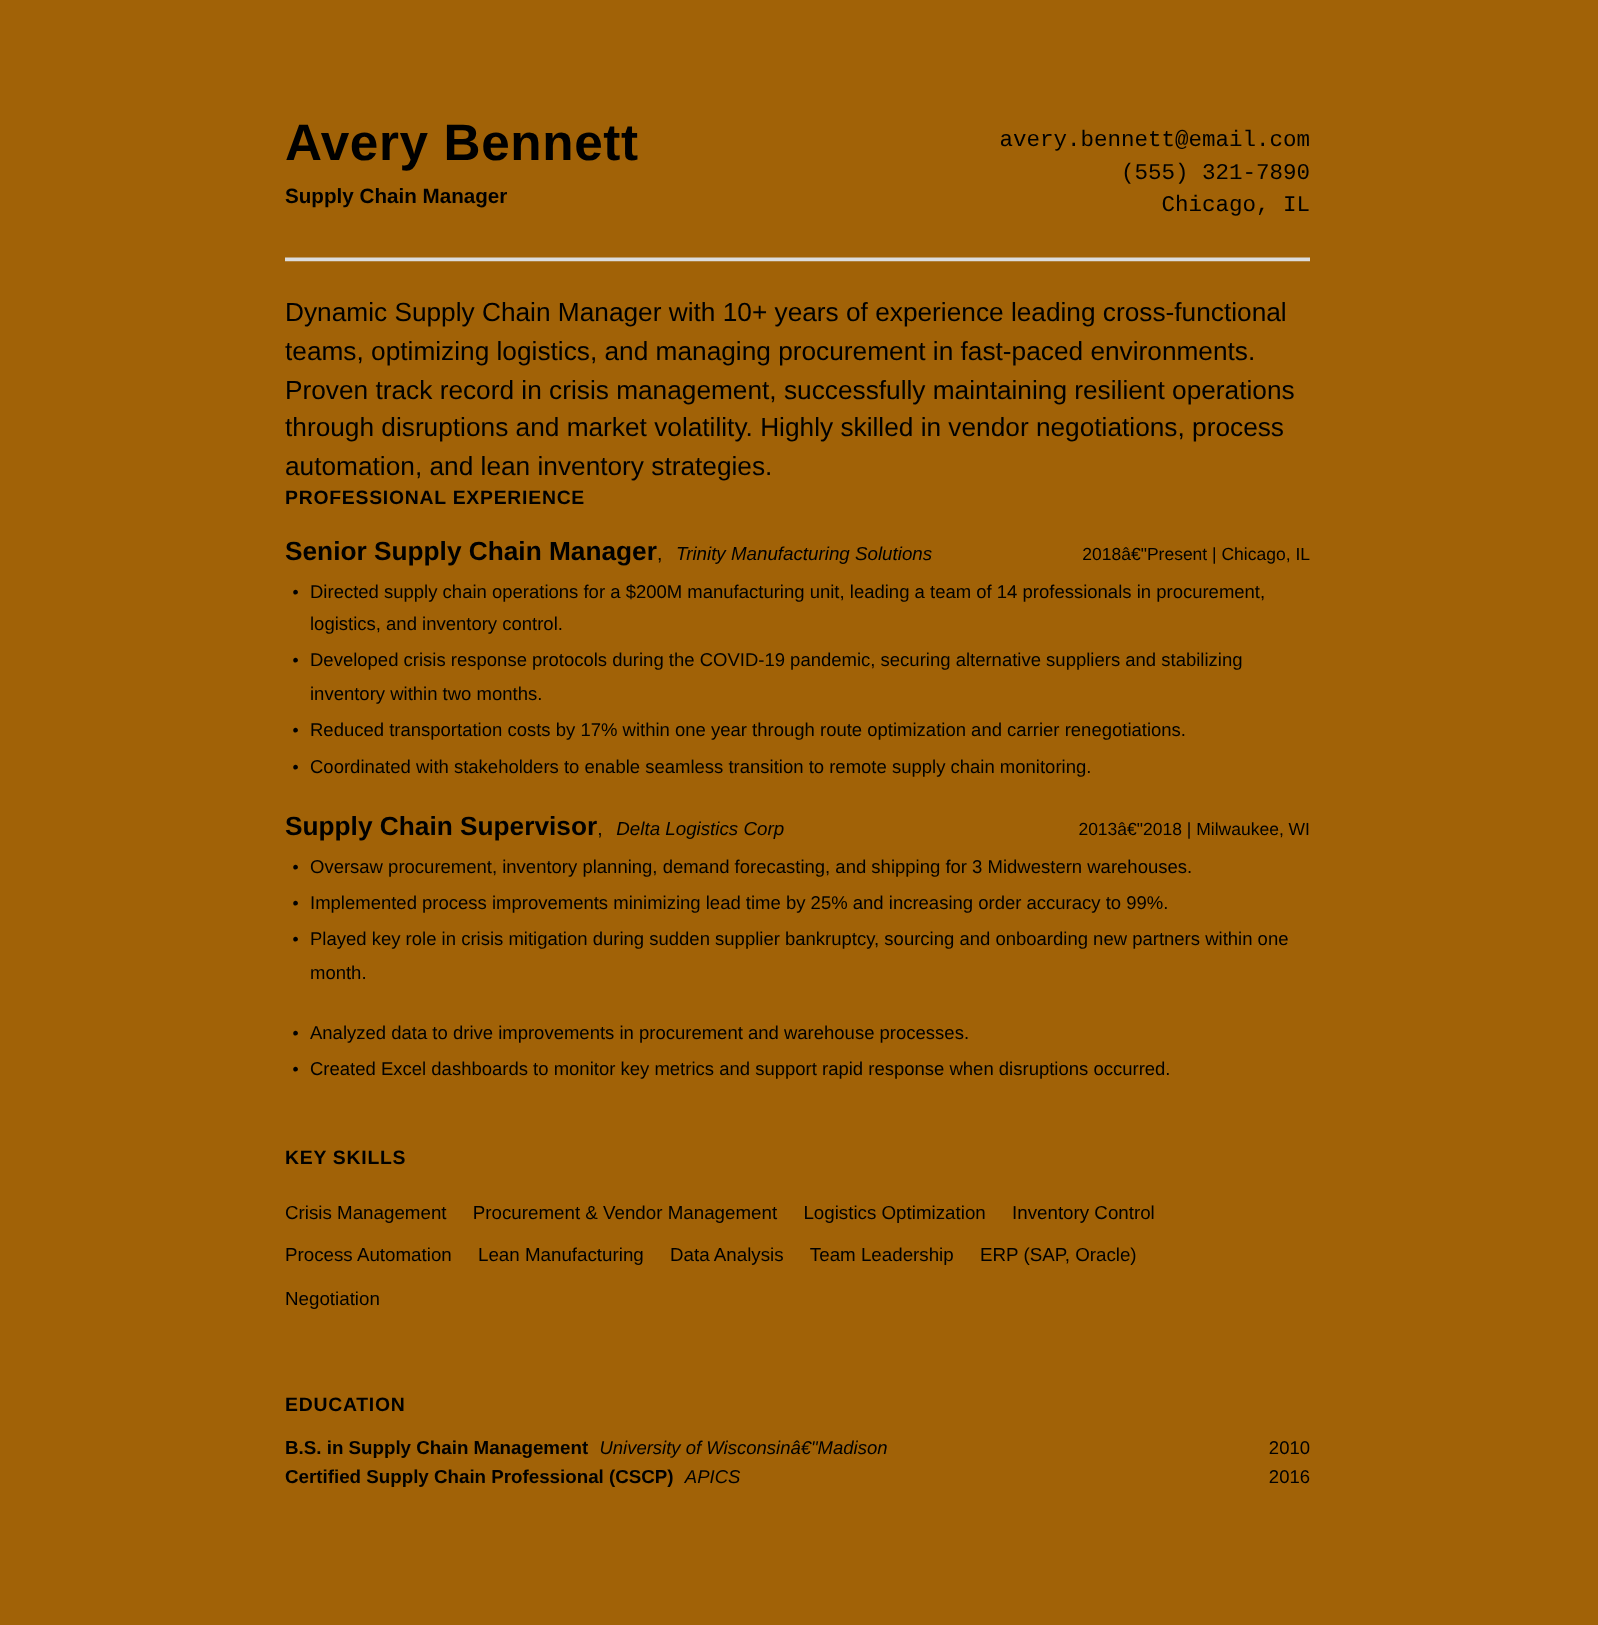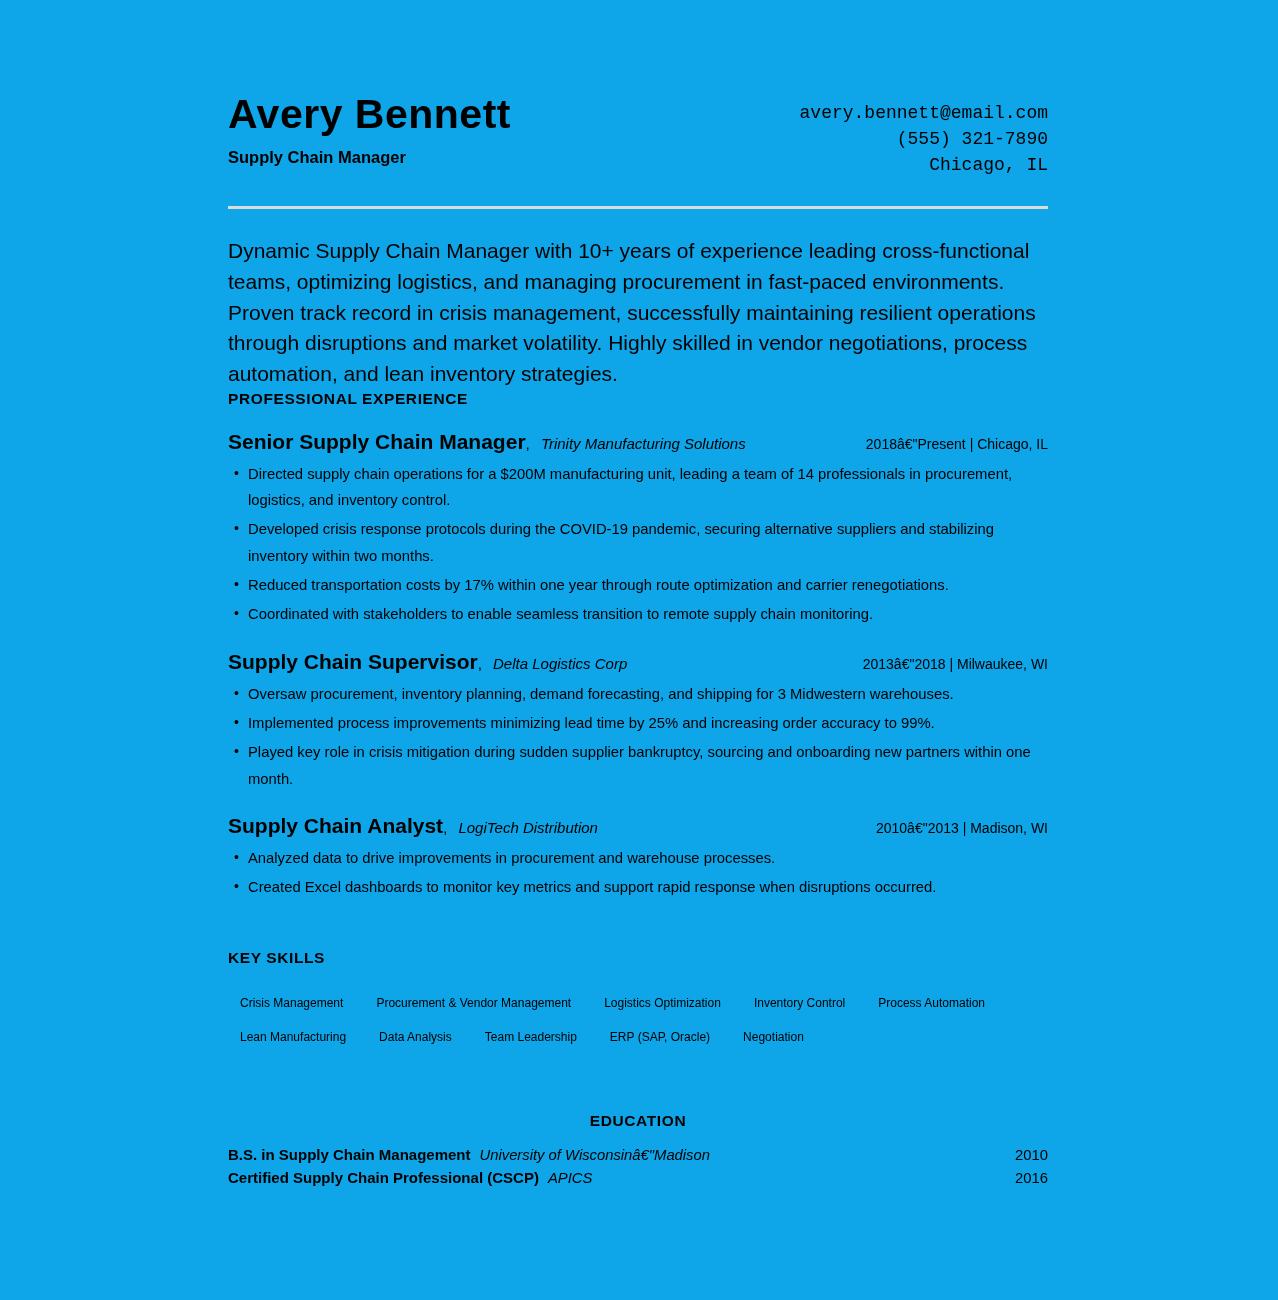--- a/index.html
+++ b/index.html
@@ -11,21 +11,21 @@
   body {
     width: 1278px;
     min-height: 1300px;
     font-family: "Liberation Sans", sans-serif;
     color: #000000;
     -webkit-font-smoothing: none;
   }
   .page {
     width: 1278px;
     min-height: 1300px;
-    background: #0ea5e9;
+    background: #a16207;
     box-sizing: border-box;
     padding: 0;
     position: relative;
   }
   .sheet {
     width: 820px;
     margin: 0 0 0 228px;
     padding-top: 92px;
     box-sizing: content-box;
   }
@@ -76,21 +76,21 @@
   .section-title {
     font-size: 15.5px;
     font-weight: bold;
     letter-spacing: 0.6px;
     margin: 0;
     padding: 0;
   }
   .sec-summary { margin-top: 27px; }
   .sec-experience { }
   .sec-skills { margin-top: 48px; }
-  .sec-education { margin-top: 58px; text-align: center; }
+  .sec-education { margin-top: 58px; }
 
   .summary-text {
     font-size: 21px;
     line-height: 1.46;
     margin: 16px 0 0 0;
     text-align: left;
   }
 
   
   .job { margin-top: 22px; }
@@ -141,25 +141,24 @@
   }
 
   
   .skills {
     margin-top: 18px;
     width: 790px;
     display: block;
     line-height: 2.17;
   }
   .skill {
-    font-size: 12px;
+    font-size: 15px;
     display: inline-block;
     margin-right: 21px;
     white-space: nowrap;
-    margin-left: 12px;
   }
 
   
   .edu-list { margin-top: 16px; }
   .edu-row {
     display: flex;
     align-items: baseline;
     justify-content: space-between;
     width: 820px;
     margin-bottom: 6px;
@@ -215,24 +214,20 @@
           <div class="job-meta">2013â€"2018 | Milwaukee, WI</div>
         </div>
         <ul class="bullets">
           <li><span class="dot">•</span><span>Oversaw procurement, inventory planning, demand forecasting, and shipping for 3 Midwestern warehouses.</span></li>
           <li><span class="dot">•</span><span>Implemented process improvements minimizing lead time by 25% and increasing order accuracy to 99%.</span></li>
           <li><span class="dot">•</span><span>Played key role in crisis mitigation during sudden supplier bankruptcy, sourcing and onboarding new partners within one month.</span></li>
         </ul>
       </div>
 
       <div class="job">
-        <div class="job-head">
-          <div class="job-left"><span class="job-title">Supply Chain Analyst</span><span class="job-sep">,</span><span class="job-company">LogiTech Distribution</span></div>
-          <div class="job-meta">2010â€"2013 | Madison, WI</div>
-        </div>
         <ul class="bullets">
           <li><span class="dot">•</span><span>Analyzed data to drive improvements in procurement and warehouse processes.</span></li>
           <li><span class="dot">•</span><span>Created Excel dashboards to monitor key metrics and support rapid response when disruptions occurred.</span></li>
         </ul>
       </div>
     </div>
 
     <div class="section sec-skills">
       <div class="section-title">KEY SKILLS</div>
       <div class="skills">

